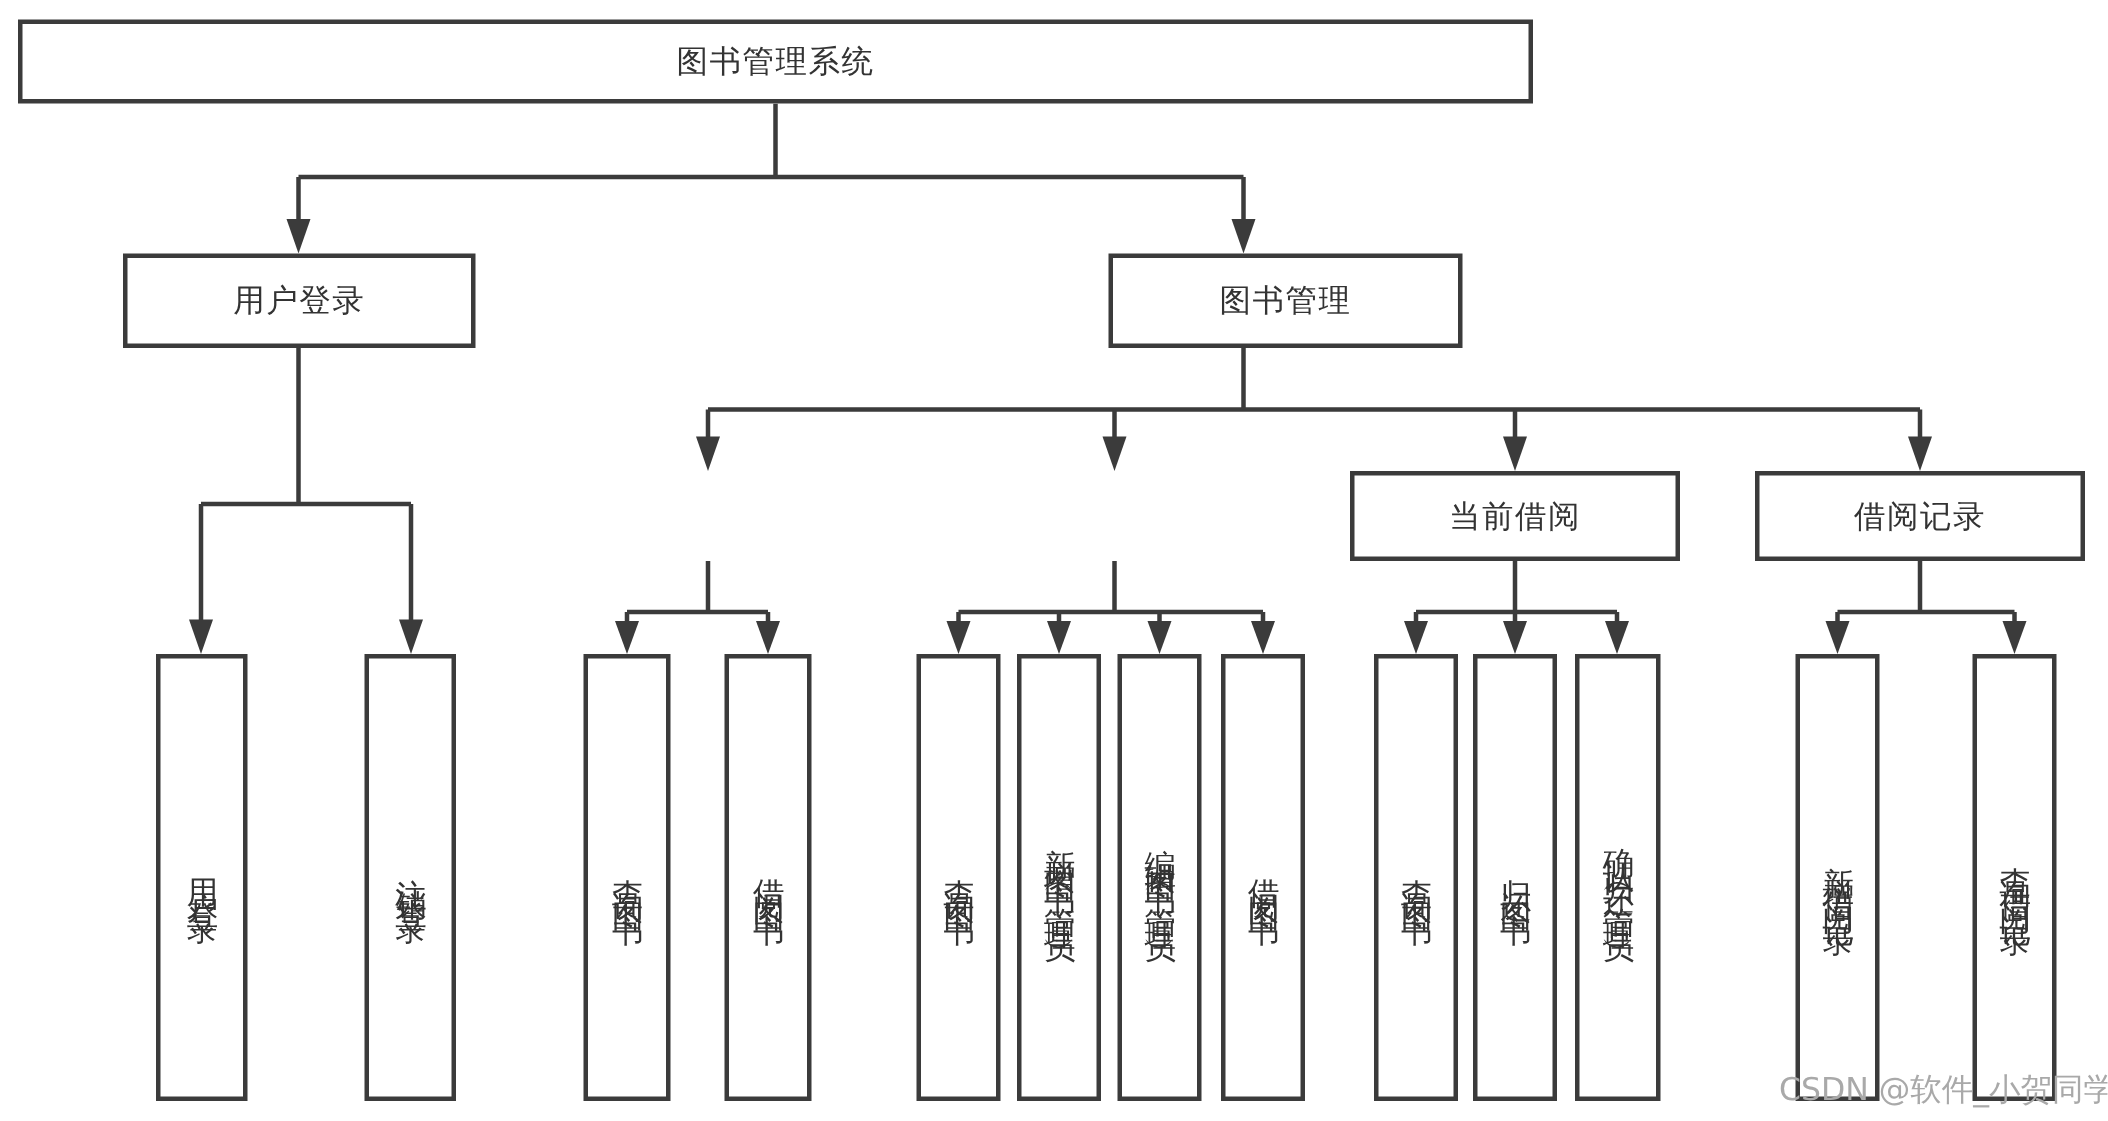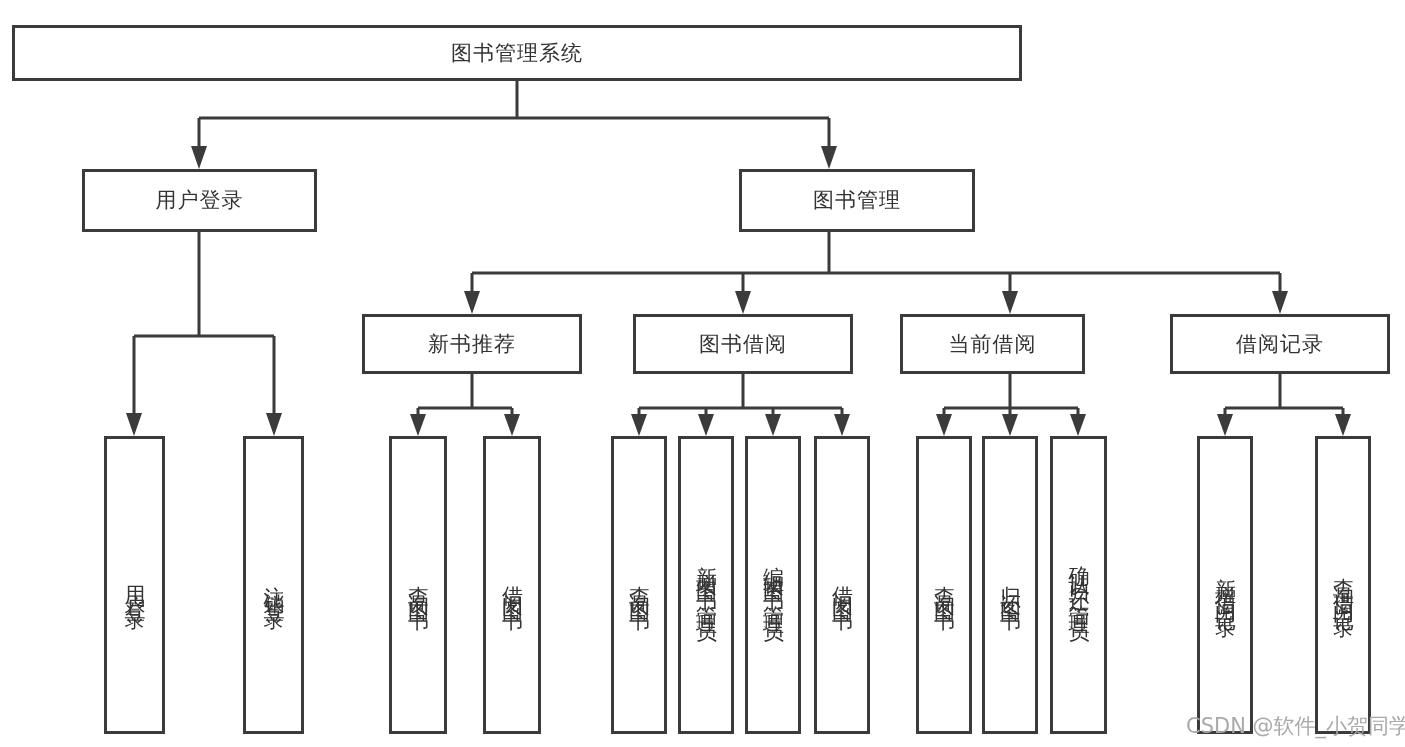--- a/index.html
+++ b/index.html
@@ -96,28 +96,26 @@
     <path d="M1010 374 V408 M944 408 H1078 M944 408 V417 M1010 408 V417 M1078 408 V417"></path>
     <polygon points="936,414 952,414 944,436"></polygon>
     <polygon points="1002,414 1018,414 1010,436"></polygon>
     <polygon points="1070,414 1086,414 1078,436"></polygon>
 
     <path d="M1280 374 V408 M1225 408 H1343 M1225 408 V417 M1343 408 V417"></path>
     <polygon points="1217,414 1233,414 1225,436"></polygon>
     <polygon points="1335,414 1351,414 1343,436"></polygon>
   </svg>
 
-  <div class="node h" style="left:12px;top:25px;width:1010px;height:56px">图书管理系统</div>
+  <div class="node h" style="left:12px;top:13px;width:1010px;height:56px">图书管理系统</div>
 
   <div class="node h" style="left:82px;top:169px;width:235px;height:63px">用户登录</div>
   <div class="node h" style="left:739px;top:169px;width:236px;height:63px">图书管理</div>
 
-  <div class="node h" style="left:362px;top:314px;width:220px;height:60px">新书推荐</div>
-  <div class="node h" style="left:633px;top:314px;width:220px;height:60px">图书借阅</div>
-  <div class="node h" style="left:900px;top:314px;width:185px;height:60px">当前借阅</div>
+  <div class="node h" style="left:900px;top:314px;width:220px;height:60px">当前借阅</div>
   <div class="node h" style="left:1170px;top:314px;width:220px;height:60px">借阅记录</div>
 
   <div class="node v" style="left:104px;top:436px;width:61px;height:298px">用户登录</div>
   <div class="node v" style="left:243px;top:436px;width:61px;height:298px">注销登录</div>
 
   <div class="node v" style="left:389px;top:436px;width:58px;height:298px">查询图书</div>
   <div class="node v" style="left:483px;top:436px;width:58px;height:298px">借阅图书</div>
 
   <div class="node v" style="left:611px;top:436px;width:56px;height:298px">查询图书</div>
   <div class="node v" style="left:678px;top:436px;width:56px;height:298px">新增图书（管理员）</div>

